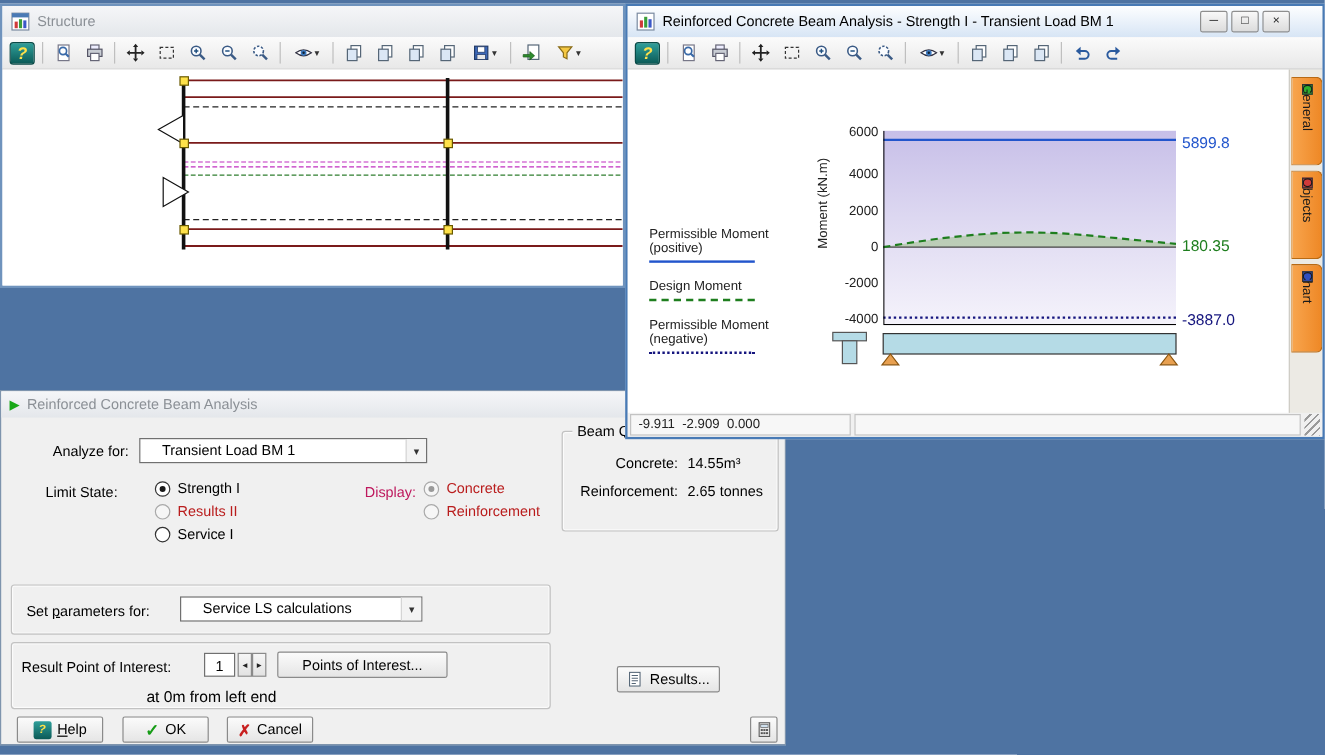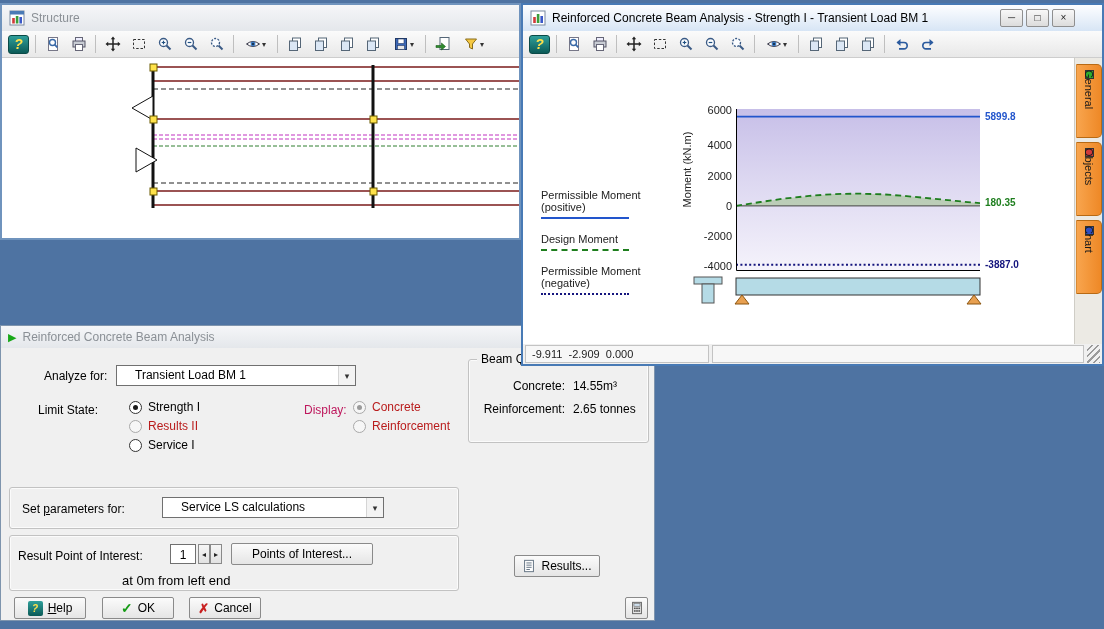--- a/index.html
+++ b/index.html
@@ -41,21 +41,21 @@
     repeating-linear-gradient(135deg,transparent 0 3px,#9a9a9a 3px 4.5px);}
   
   #chart-legend{position:absolute;left:18px;top:131px;width:112px;}
   .legend-item{margin-bottom:14px;}
   .legend-text{font-size:11px;color:#222;line-height:12px;}
   .legend-line{width:88px;margin-top:4px;}
   #y-axis-title{position:absolute;left:99px;top:105px;width:130px;height:13px;text-align:center;font-size:11px;color:#222;transform:rotate(-90deg);}
   #chart-plot{position:absolute;left:213px;top:51px;width:244px;height:162px;background:linear-gradient(180deg,#c7bfe8 0%,#ddd8f1 45%,#f5f3fb 100%);}
   #chart-plot svg{position:absolute;left:0;top:0;}
   .ytick{position:absolute;left:161px;width:48px;text-align:right;font-size:11px;color:#222;}
-  .end-label{position:absolute;left:462px;font-size:10px;font-weight:bold;}
+  .end-label{position:absolute;left:462px;font-size:13px;font-weight:normal;}
   #beam-drawing{position:absolute;left:165px;top:215px;width:300px;height:34px;}
   
   #dialog{left:0;top:325px;width:655px;height:296px;border:1px solid #7e94ad;background:#f0f0f0;z-index:2;}
   #dialog .titlebar{height:22px;}
   .dlg-icon{color:#18a818;font-size:11px;}
   .lbl{position:absolute;font-size:12px;color:#000;white-space:nowrap;}
   .lbl.disabled{color:#be185d;}
   .combo{position:absolute;height:21px;background:#fff;border:1px solid #707070;display:flex;align-items:stretch;font-size:12px;}
   .combo .txt{flex:1;padding:2px 5px;white-space:nowrap;overflow:hidden;margin-left:13px;}
   .combo .arrow{width:17px;border-left:1px solid #d5d5d5;background:#f3f3f3;display:flex;align-items:center;justify-content:center;font-size:9px;color:#333;}
@@ -311,21 +311,21 @@
         <span class="bq-value">14.55m³</span>
       </div>
       <div class="bq-row" style="top:42px">
         <span class="bq-label">Reinforcement:</span>
         <span class="bq-value">2.65 tonnes</span>
       </div>
     </div>
 
     <div class="groupbox" style="left:8px;top:161px;width:450px;height:42px">
       <span class="lbl" style="left:12px;top:14px">Set <u>p</u>arameters for:</span>
-      <div class="combo" style="left:152px;top:9px;width:222px">
+      <div class="combo" style="left:140px;top:9px;width:202px">
         <span class="txt">Service LS calculations</span>
         <span class="arrow">▾</span>
       </div>
     </div>
 
     <div class="groupbox" style="left:8px;top:209px;width:450px;height:56px">
       <span class="lbl" style="left:8px;top:13px">Result Point of Interest:</span>
       <input class="edit" style="left: 160px; top: 8px; width: 26px; height: 20px;" value="1">
       <span class="spin" style="left:188px;top:8px">◂</span>
       <span class="spin" style="left:200px;top:8px">▸</span>

